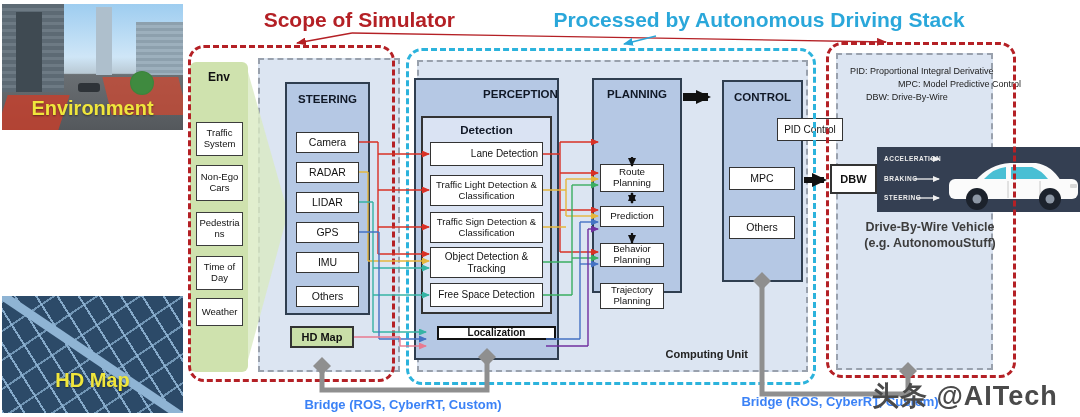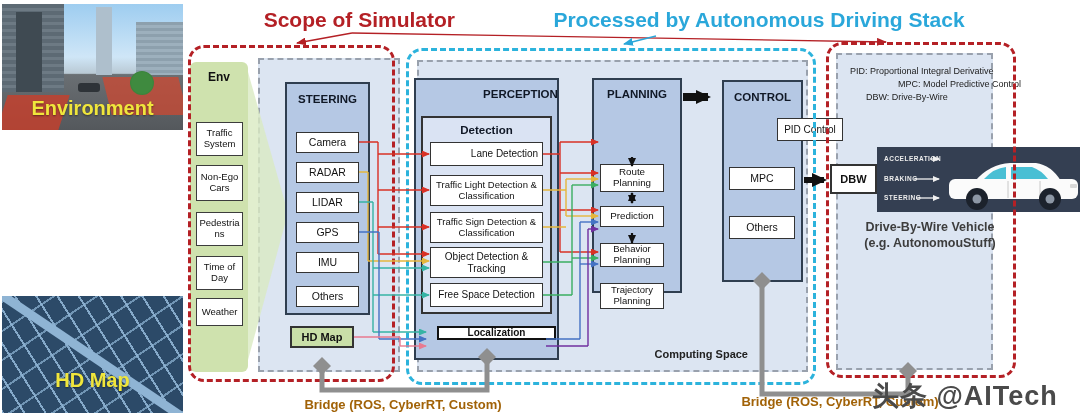--- a/index.html
+++ b/index.html
@@ -18,21 +18,21 @@
   .dashed-blue{position:absolute;border:3px dashed #2cb3dc;border-radius:16px;box-sizing:border-box;}
   .envbox{position:absolute;left:196px;width:47px;background:#fff;border:1.5px solid #3c3c3c;
           display:flex;align-items:center;justify-content:center;text-align:center;font-size:9.5px;
           line-height:1.15;overflow-wrap:anywhere;box-sizing:border-box;}
   .sensor-item{position:absolute;left:296px;width:63px;height:21px;font-size:10.5px;}
   .det-item{position:absolute;left:430px;width:113px;font-size:9.5px;}
   .plan-item{position:absolute;left:600px;width:64px;font-size:9.8px;margin-top:36px;}
   .ctrl-item{position:absolute;left:729px;width:66px;height:23px;font-size:10.5px;}
   .legend-line{position:absolute;left:850px;width:160px;font-size:9px;color:#222;}
   .signal{position:absolute;left:884px;color:#ededed;font-size:6.5px;letter-spacing:.5px;font-weight:600;}
-  .bridge-label{position:absolute;width:220px;text-align:center;font-weight:700;font-size:13px;color:#a16207;}
+  .bridge-label{position:absolute;width:220px;text-align:center;font-weight:700;font-size:13px;color:#3b82f6;}
   svg{position:absolute;left:0;top:0;pointer-events:none;}
 </style>
 </head>
 <body>
 
 <div id="stage">
 
   <div class="photo" style="top:4px;height:126px;">
     <div class="abs" style="inset:0;background:linear-gradient(180deg,#9ecdf0 0%,#cfe6f7 42%,#b9c9d4 55%,#6a6f73 56%,#54585c 100%);"></div>
     <div class="abs" style="left:0;top:0;width:34%;height:70%;background:repeating-linear-gradient(180deg,#5d6a74 0 4px,#6d7a84 4px 7px);"></div>
@@ -131,21 +131,21 @@
     <circle cx="977" cy="199" r="11" fill="#1c222c"></circle>
       <circle cx="977" cy="199" r="4.5" fill="#8d97a5"></circle>
     <circle cx="1050" cy="199" r="11" fill="#1c222c"></circle>
       <circle cx="1050" cy="199" r="4.5" fill="#8d97a5"></circle>
     <rect x="1070" y="184" width="7" height="4" rx="1" fill="#d8d8d8"></rect>
   </svg>
 
   <div class="abs" style="left:845px;top:220px;width:170px;text-align:center;font-size:12.5px;color:#3d3d3d;font-weight:600;">Drive-By-Wire Vehicle</div>
   <div class="abs" style="left:845px;top:236px;width:170px;text-align:center;font-size:12.5px;color:#3d3d3d;font-weight:600;">(e.g. AutonomouStuff)</div>
 
-  <div class="abs" style="left:590px;top:348px;width:158px;text-align:right;font-size:11px;font-weight:600;color:#222;">Computing Space</div>
+  <div class="abs" style="left:590px;top:348px;width:158px;text-align:right;font-size:11px;font-weight:600;color:#222;">Computing Unit</div>
   <div class="bridge-label" style="left:293px;top:397px;">Bridge (ROS, CyberRT, Custom)</div>
   <div class="bridge-label" style="left:730px;top:394px;">Bridge (ROS, CyberRT, Custom)</div>
 
   <div class="dashed-red" style="left:188px;top:45px;width:207px;height:337px;"></div>
   <div class="dashed-blue" style="left:406px;top:48px;width:410px;height:337px;"></div>
   <div class="dashed-red" style="left:826px;top:42px;width:190px;height:336px;"></div>
 
   <svg width="1080" height="417" viewBox="0 0 1080 417">
     <defs>
       <marker id="aR" markerUnits="userSpaceOnUse" markerWidth="8" markerHeight="7" refX="7" refY="3.5" orient="auto">

